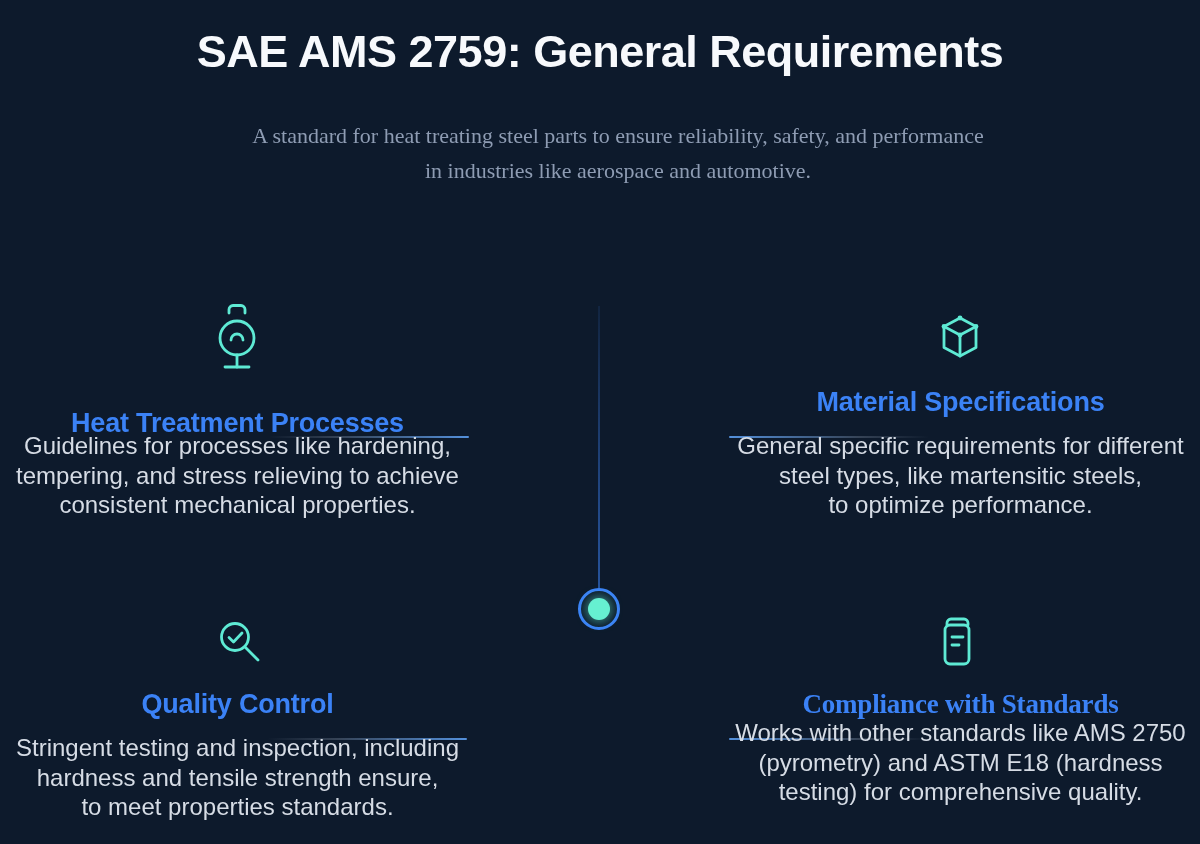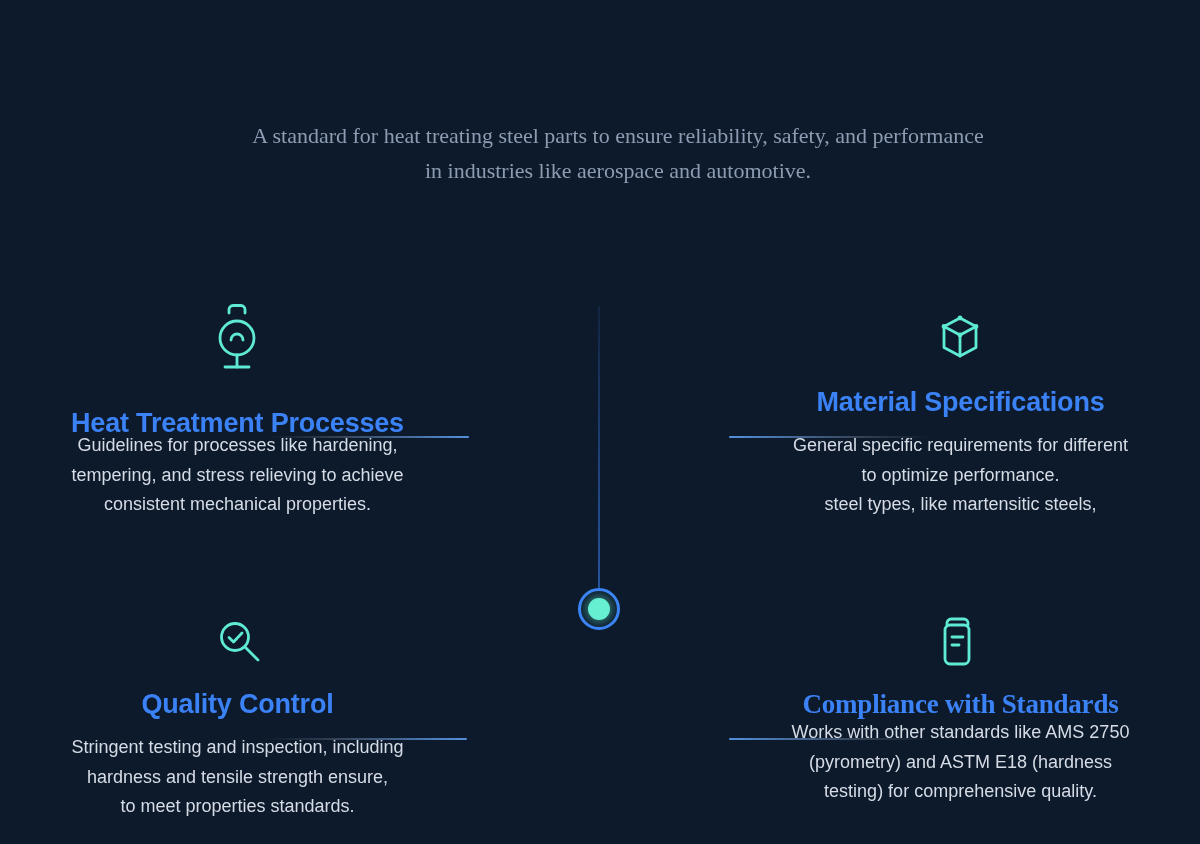--- a/index.html
+++ b/index.html
@@ -19,21 +19,21 @@
     text-align:center;color:#8e9cb3;font-size:22px;line-height:35px;
     font-weight:400;
     font-family:Liberation Serif, serif;
   }
   .quad-title{
     position:absolute;margin:0;text-align:center;
     color:#3b82f6;font-size:27px;font-weight:700;letter-spacing:-0.2px;
   }
   .quad-body{
     position:absolute;text-align:center;color:#d6dce5;
-    font-size:18px;line-height:29.6px;font-weight:400;
+    font-size:24px;line-height:29.6px;font-weight:400;
   }
   .q-left{left:0;width:475px;}
   .q-right{left:722px;width:477px;}
   .icon{position:absolute;}
   .icon svg{display:block;}
   .connector{
     position:absolute;height:2px;width:200px;border-radius:1px;
   }
   .connector.from-left{
     background:linear-gradient(90deg,rgba(148,163,184,0) 0%,rgba(148,163,184,0.30) 35%,rgba(96,165,250,0.85) 100%);
@@ -54,20 +54,21 @@
     position:absolute;left:50%;top:50%;width:22px;height:22px;margin:-11px 0 0 -11px;
     border-radius:50%;background:#66f0d1;
     box-shadow:0 0 12px rgba(94,234,212,0.55);
   }
 </style>
 </head>
 <body>
 
 <div class="stage">
 
+  <h1 class="page-title">SAE AMS 2759: General Requirements</h1>
 
   <p class="page-subtitle"><span>A standard for heat treating steel parts to ensure reliability, safety, and performance</span><br><span>in industries like aerospace and automotive.</span></p>
 
   <div class="axis-line"></div>
   <div class="axis-dot">
     <div class="axis-dot-core"></div>
   </div>
 
   <div class="connector from-left" style="left:269px;top:436px;"></div>
   <div class="connector from-right" style="left:729px;top:436px;"></div>
@@ -97,22 +98,22 @@
       <path d="M20 21 V42"></path>
       <circle cx="20" cy="4" r="2.4" fill="#5eead4" stroke="none"></circle>
       <circle cx="4" cy="12.5" r="2.4" fill="#5eead4" stroke="none"></circle>
       <circle cx="36" cy="12.5" r="2.4" fill="#5eead4" stroke="none"></circle>
       <circle cx="20" cy="21" r="2.4" fill="#5eead4" stroke="none"></circle>
     </svg>
   </div>
   <h2 class="quad-title q-right" style="top:387px;">Material Specifications</h2>
   <div class="quad-body q-right" style="top:431px;">
     <div>General specific requirements for different</div>
+    <div>steel types, like martensitic steels,</div>
     <div>to optimize performance.</div>
-    <div>steel types, like martensitic steels,</div>
   </div>
 
   <div class="icon" style="left:216px;top:618px;">
     <svg width="46" height="46" viewBox="0 0 46 46" fill="none" stroke="#5eead4" stroke-width="2.8" stroke-linecap="round" stroke-linejoin="round">
       <circle cx="19" cy="19" r="13.5"></circle>
       <path d="M29 29 L42 42"></path>
       <path d="M13 19.5 l4.5 4.5 L26 15"></path>
     </svg>
   </div>
   <h2 class="quad-title q-left" style="top:689px;">Quality Control</h2>

